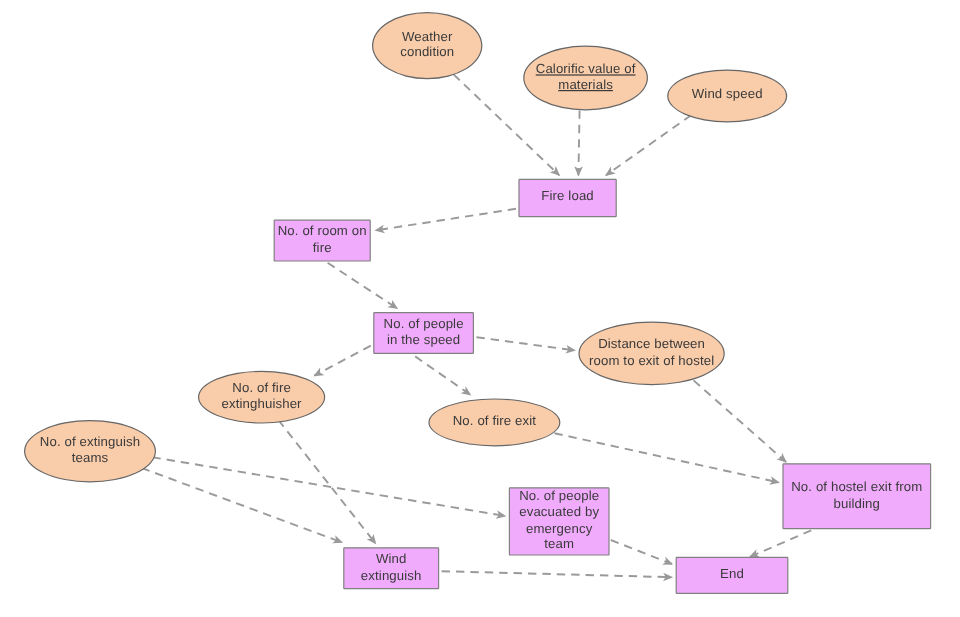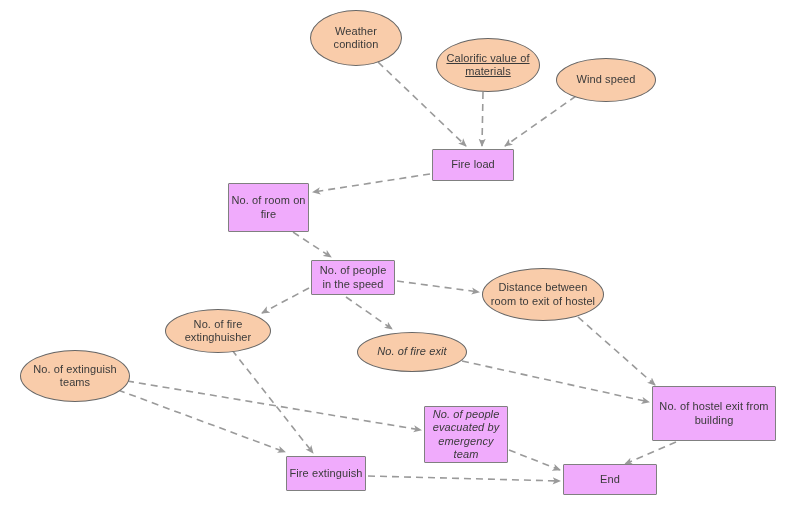--- a/index.html
+++ b/index.html
@@ -91,45 +91,45 @@
       </div>
       <div class="node ellipse" style="left: 436px; top: 38px; width: 104px; height: 54px; text-decoration: underline;">
         <span>Calorific value of materials</span>
       </div>
       <div class="node ellipse" style="left: 556px; top: 58px; width: 100px; height: 44px;">
         <span>Wind speed</span>
       </div>
       <div class="node rect" style="left: 432px; top: 149px; width: 82px; height: 32px;">
         <span>Fire load</span>
       </div>
-      <div class="node rect" style="left: 228px; top: 183px; width: 81px; height: 49px;">
+      <div class="node rect" style="left: 228px; top: 183px; width: 81px; height: 35px;">
         <span>No. of room on fire</span>
       </div>
       <div class="node rect" style="left: 311px; top: 260px; width: 84px; height: 35px;">
         <span>No. of people in the speed</span>
       </div>
       <div class="node ellipse" style="left: 482px; top: 268px; width: 122px; height: 53px;">
         <span>Distance between room to exit of hostel</span>
       </div>
       <div class="node ellipse" style="left: 165px; top: 309px; width: 106px; height: 44px;">
         <span>No. of fire extinghuisher</span>
       </div>
-      <div class="node ellipse" style="left: 357px; top: 332px; width: 110px; height: 40px; font-style: italic;">
+      <div class="node ellipse" style="left: 357px; top: 332px; width: 110px; height: 40px;">
         <span>No. of fire exit</span>
       </div>
       <div class="node ellipse" style="left: 20px; top: 350px; width: 110px; height: 52px;">
         <span>No. of extinguish teams</span>
       </div>
       <div class="node rect" style="left: 652px; top: 386px; width: 124px; height: 55px;">
         <span>No. of hostel exit from building</span>
       </div>
-      <div class="node rect" style="left: 424px; top: 406px; width: 84px; height: 57px; font-style: italic;">
+      <div class="node rect" style="left: 424px; top: 406px; width: 84px; height: 57px;">
         <span>No. of people evacuated by emergency team</span>
       </div>
       <div class="node rect" style="left: 286px; top: 456px; width: 80px; height: 35px;">
-        <span>Fire extinguish</span>
+        <span>Wind extinguish</span>
       </div>
       <div class="node rect" style="left: 563px; top: 464px; width: 94px; height: 31px;">
         <span>End</span>
       </div>
     </div>
 
 </div>
 
 </body></html>

